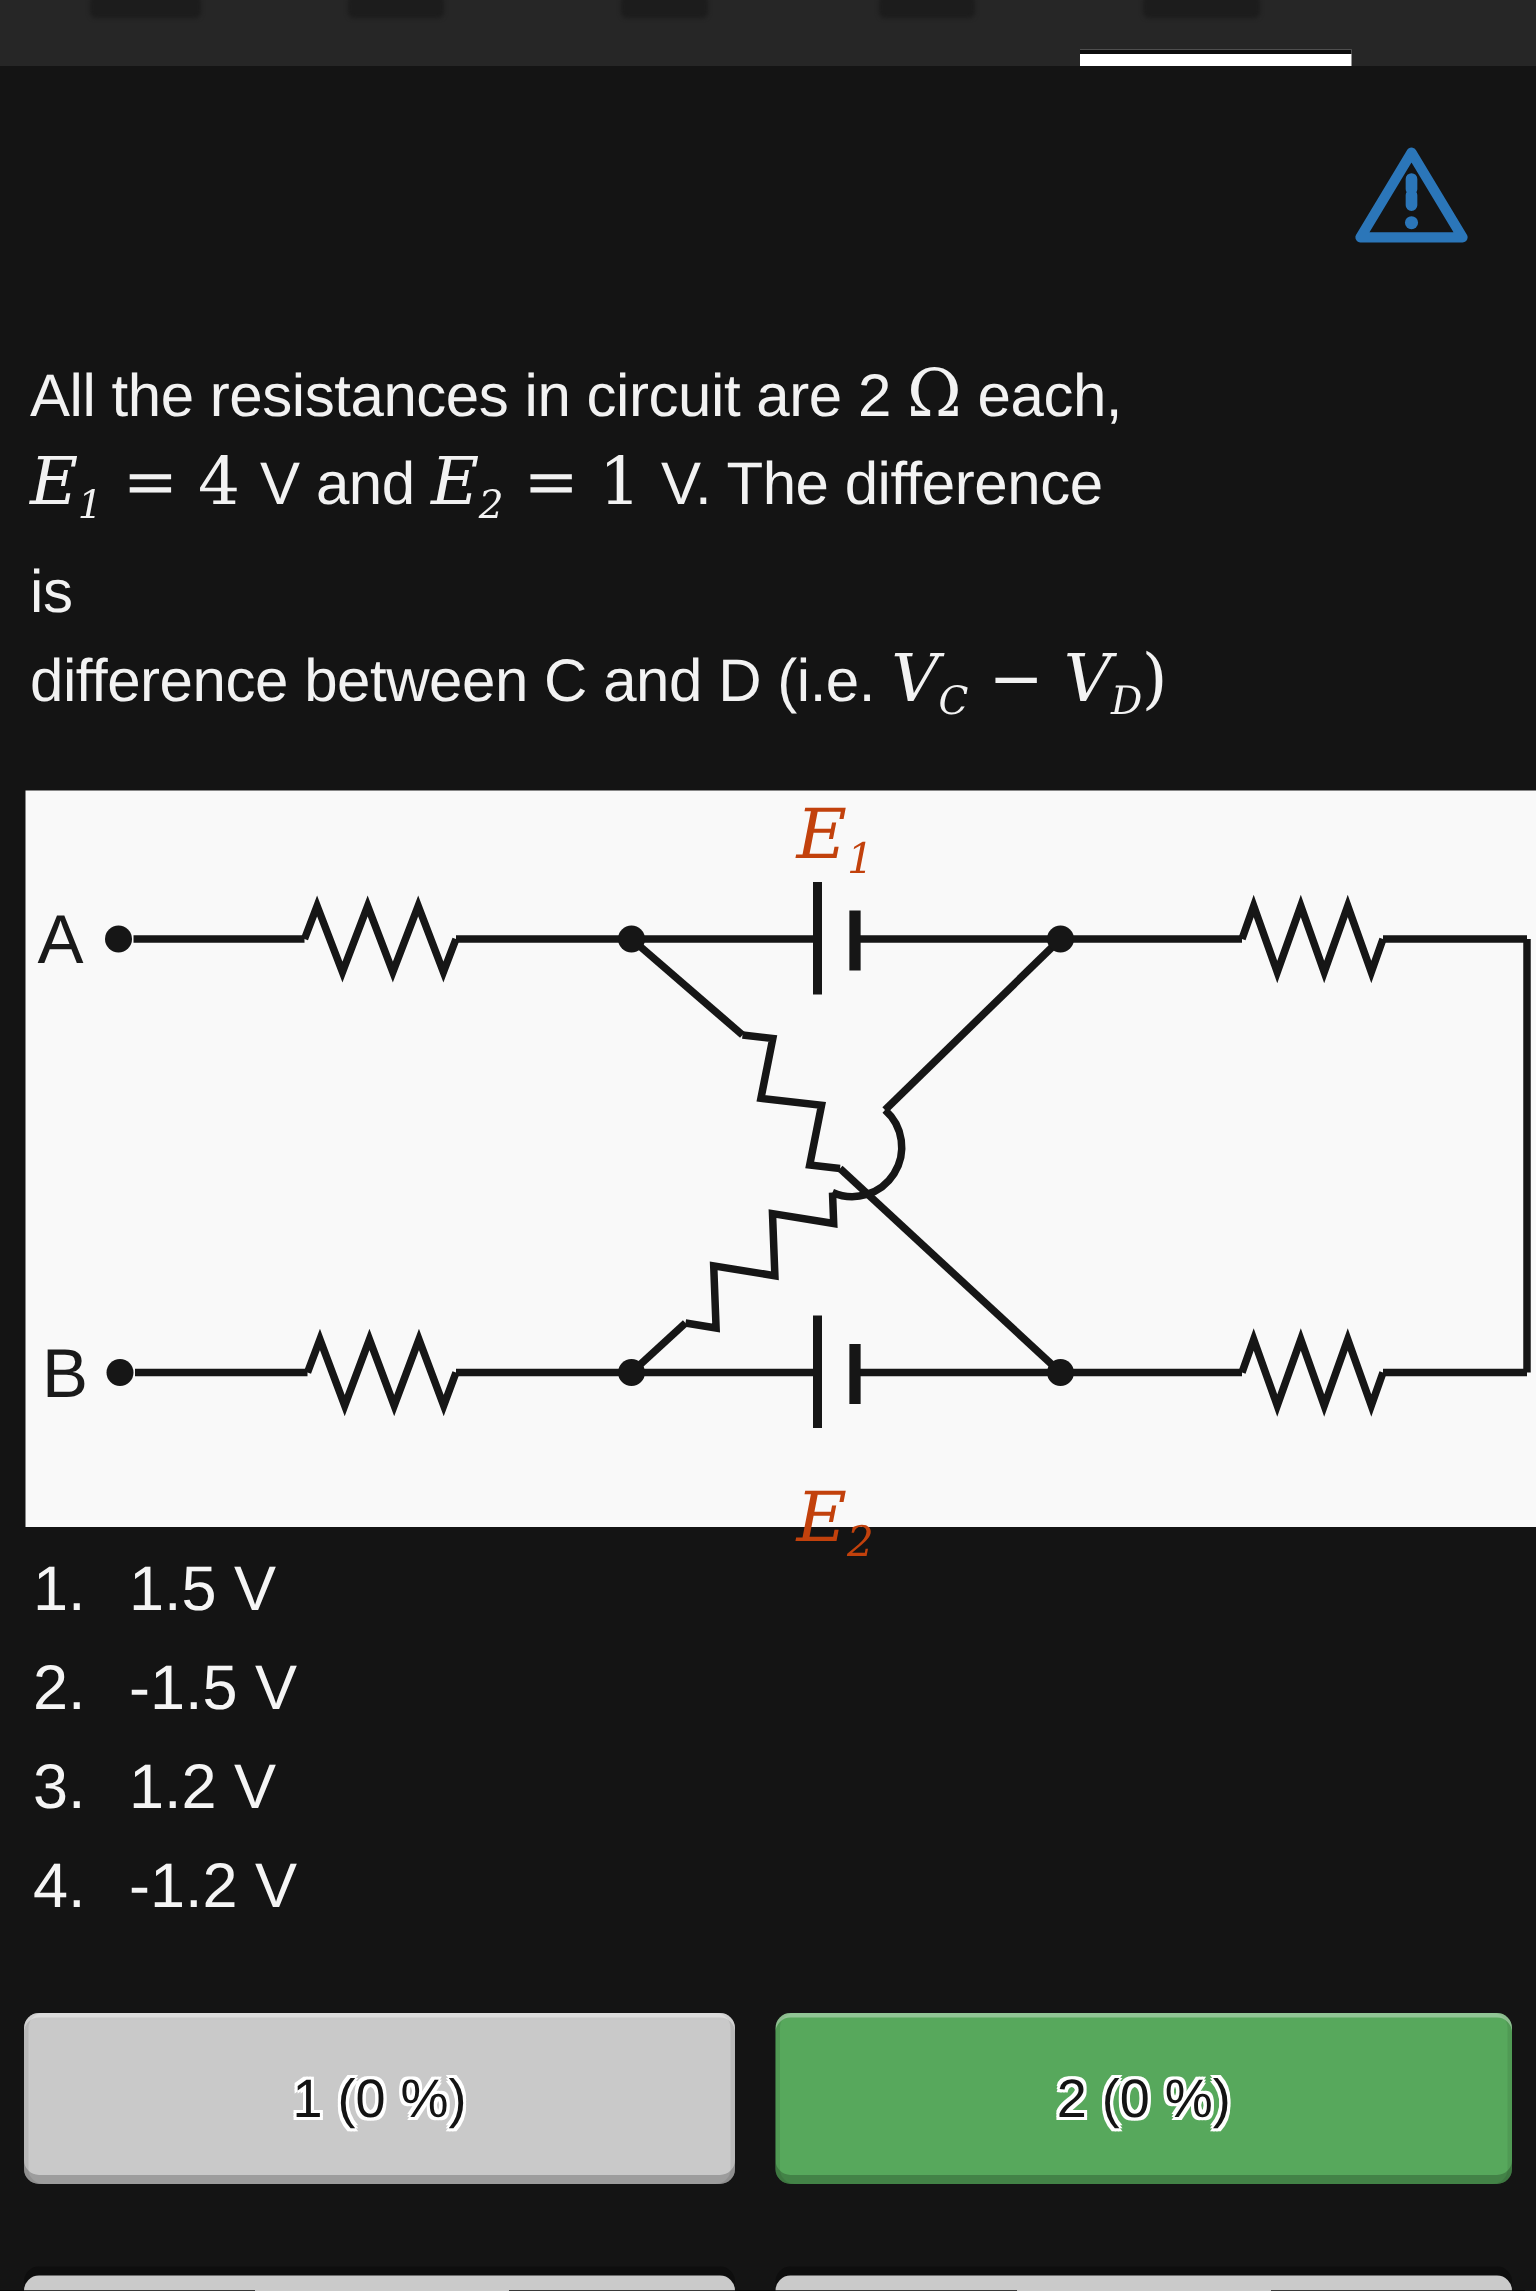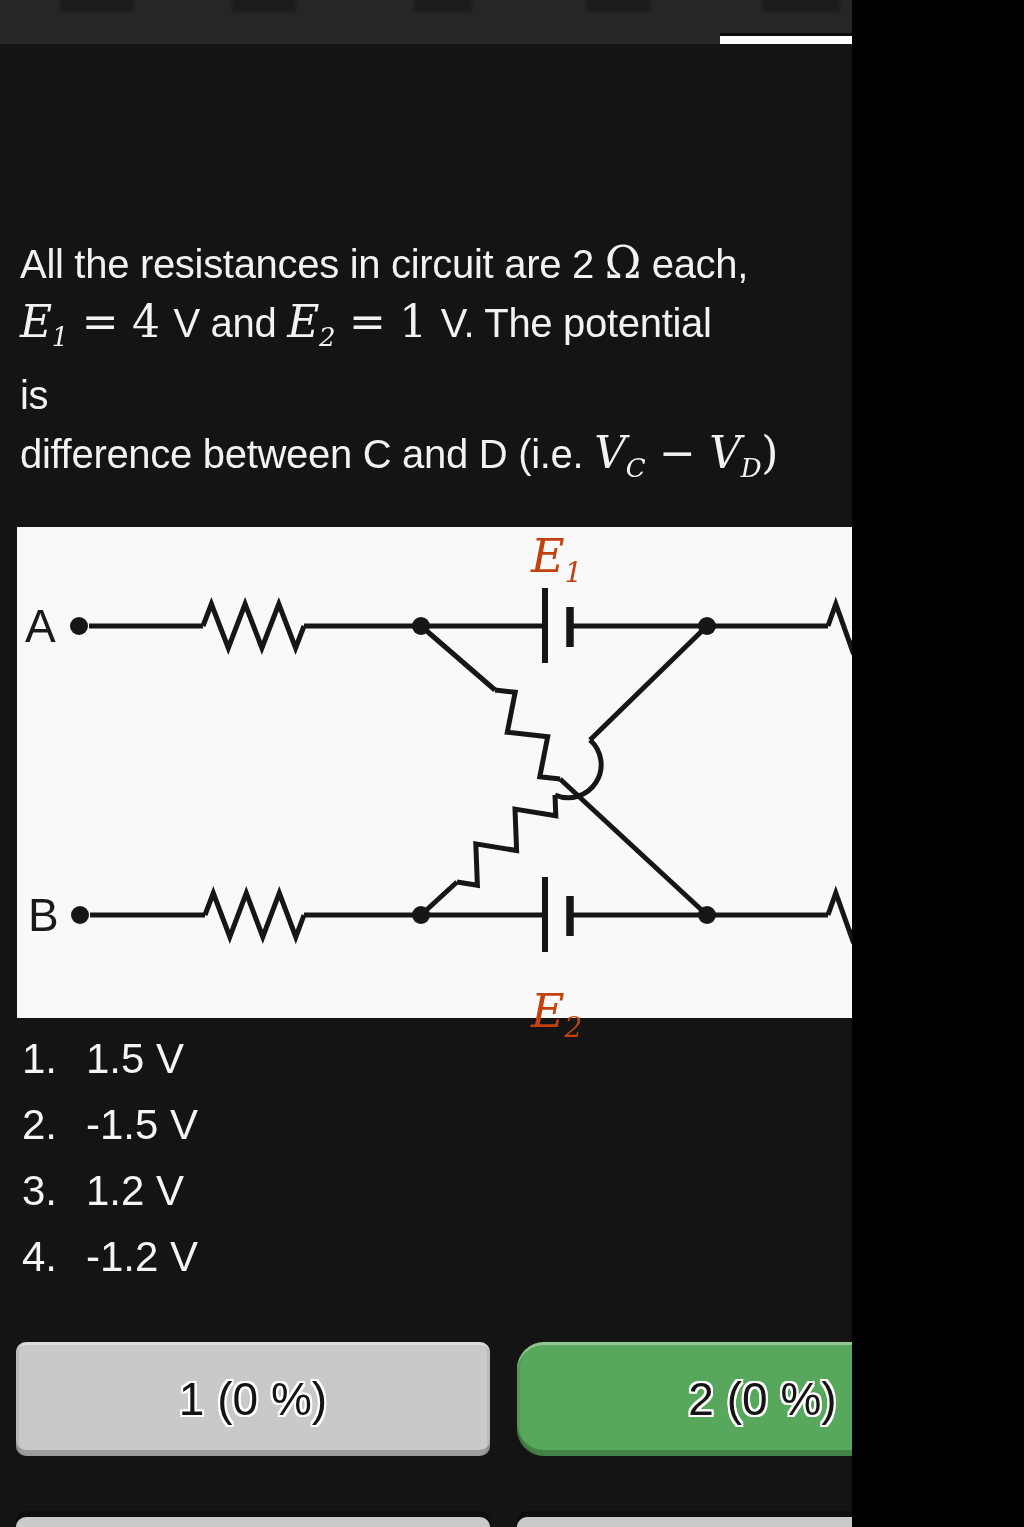--- a/index.html
+++ b/index.html
@@ -1,16 +1,16 @@
 <!DOCTYPE html>
 <html><head>
 <meta charset="utf-8">
 <style>
   html,body{margin:0;padding:0;background:#000;}
-  #screen{position:relative;width:852px;height:1527px;background:#141414;overflow:hidden;
+  #screen{position:relative;width:1024px;height:1527px;background:#141414;overflow:hidden;
           font-family:"Liberation Sans",sans-serif;}
 
   
   .topbar{position:absolute;left:0;top:0;width:1024px;height:44px;background:#262626;}
   .tab-smudge{position:absolute;top:-3px;height:15px;background:#1c1c1c;border-radius:4px;filter:blur(1.5px);}
   .tab-indicator{position:absolute;left:720px;top:33px;width:181px;height:11px;background:#fff;border-top:3px solid #0c0c0c;box-sizing:border-box;}
 
   
   .alert-wrap{position:absolute;left:900px;top:95px;width:82px;height:70px;}
 
@@ -28,28 +28,28 @@
   .elabel{position:absolute;color:#c2410c;font-family:"DejaVu Serif",serif;font-style:italic;font-size:46px;}
   .elabel sub{font-size:28px;vertical-align:-10px;}
 
   
   .options{position:absolute;left:22px;top:1026px;color:#f5f5f5;font-size:42px;}
   .option{display:flex;height:66px;align-items:center;}
   .opt-num{width:64px;}
 
   
   .statbtn{position:absolute;height:114px;border-radius:10px;display:flex;align-items:center;justify-content:center;
-           font-size:46px;color:#141414;box-sizing:border-box;cursor:pointer;
+           font-size:36px;color:#141414;box-sizing:border-box;cursor:pointer;
            box-shadow:inset 0 3px 0 rgba(255,255,255,.35), inset 0 -6px 0 rgba(0,0,0,.22), inset 3px 0 0 rgba(0,0,0,.08), inset -3px 0 0 rgba(0,0,0,.08);
            text-shadow:-2px -2px 0 #fff,2px -2px 0 #fff,-2px 2px 0 #fff,2px 2px 0 #fff,0 -2px 0 #fff,0 2px 0 #fff,-2px 0 0 #fff,2px 0 0 #fff;}
   .btn-gray{background:#c9c9c9;}
   .btn-green{background:#57a85c;}
   .statbtn.row1{top:1342px;}
   .b1{left:16px;width:474px;}
-  .b2{left:517px;width:491px;border-radius:27px;}
+  .b2{left:517px;width:491px;}
   .stub{position:absolute;top:1517px;height:20px;border-radius:10px 10px 0 0;background:#cacaca;
         box-shadow:0 -6px 0 #0e0e0e;}
 </style>
 </head>
 <body>
 
 <div id="screen">
 
   <div class="topbar">
     <div class="tab-smudge" style="left:60px;width:74px"></div>
@@ -63,21 +63,21 @@
   <div class="alert-wrap">
     <svg viewBox="0 0 84 72" width="82" height="70">
       <path d="M42 7 L7 65 L77 65 Z" fill="none" stroke="#2b76b9" stroke-width="7" stroke-linejoin="round"></path>
       <path d="M42 25 V45" stroke="#2b76b9" stroke-width="8" stroke-linecap="round" stroke-dasharray="7 4"></path>
       <circle cx="42" cy="55" r="4.5" fill="#2b76b9"></circle>
     </svg>
   </div>
 
   <div class="question">
     <div class="qline"><span class="qs">All the resistances in circuit are 2 </span><span class="qm">Ω</span><span class="qs"> each,</span></div>
-    <div class="qline"><span class="qi">E</span><span class="qsub">1</span><span class="qm"> = 4 </span><span class="qs">V and </span><span class="qi">E</span><span class="qsub">2</span><span class="qm"> = 1 </span><span class="qs">V. The potential</span></div>
+    <div class="qline"><span class="qi">E</span><span class="qsub">1</span><span class="qm"> = 4 </span><span class="qs">V and </span><span class="qi">E</span><span class="qsub">2</span><span class="qm"> = 1 </span><span class="qs">V. The difference</span></div>
     <div class="qline"><span class="qs">is</span></div>
     <div class="qline"><span class="qs">difference between C and D (i.e. </span><span class="qi">V</span><span class="qsub">C</span><span class="qm"> − </span><span class="qi">V</span><span class="qsub">D</span><span class="qm">)</span></div>
   </div>
 
   <div class="panel">
     <svg id="circuit-svg" viewBox="0 0 1007 491" width="1007" height="491">
         <path d="M72 99 H186" fill="none" stroke="#161616" stroke-width="5"></path>
         <path d="M186 99L194.4 77.0L211.3 121.0L228.1 77.0L244.9 121.0L261.8 77.0L278.6 121.0L287 99" fill="none" stroke="#161616" stroke-width="5"></path>
         <path d="M287 99 H528" fill="none" stroke="#161616" stroke-width="5"></path>
         <path d="M553 99 H811" fill="none" stroke="#161616" stroke-width="5"></path>

